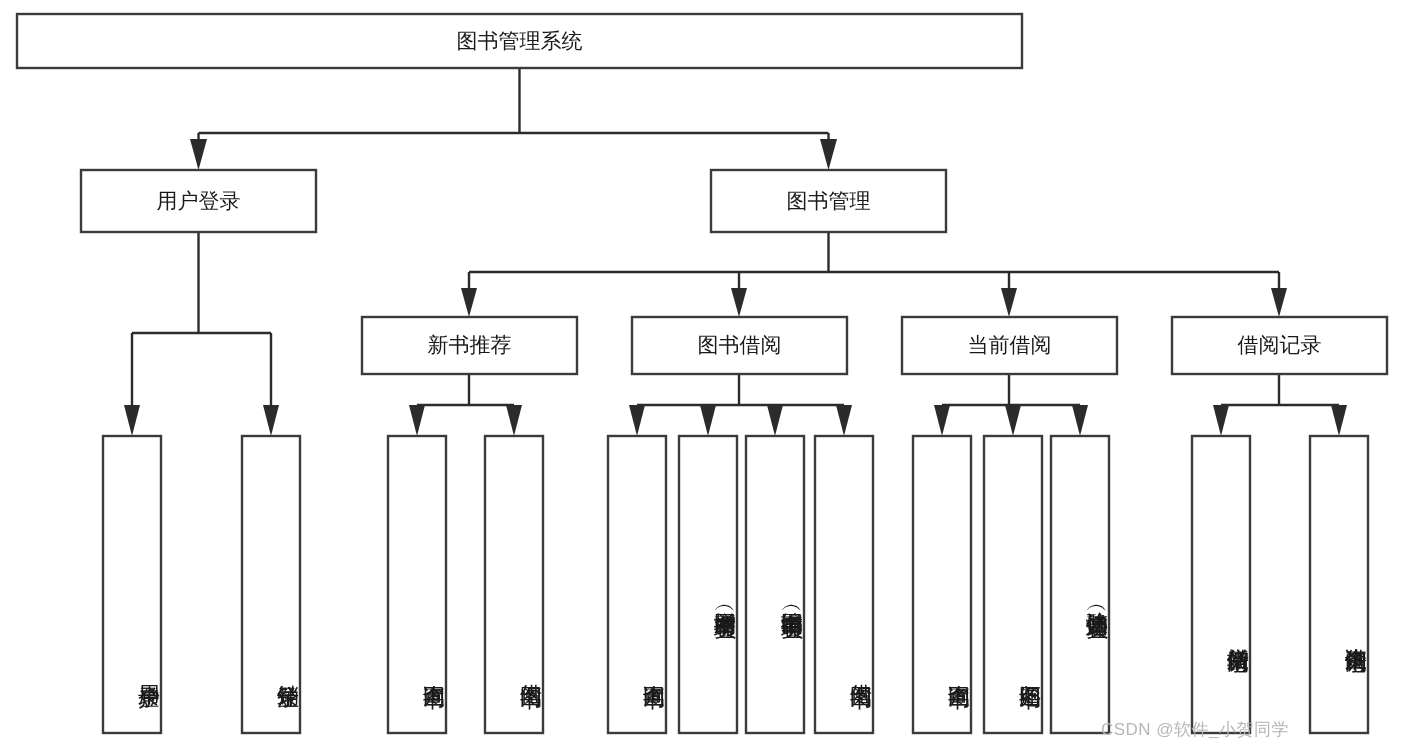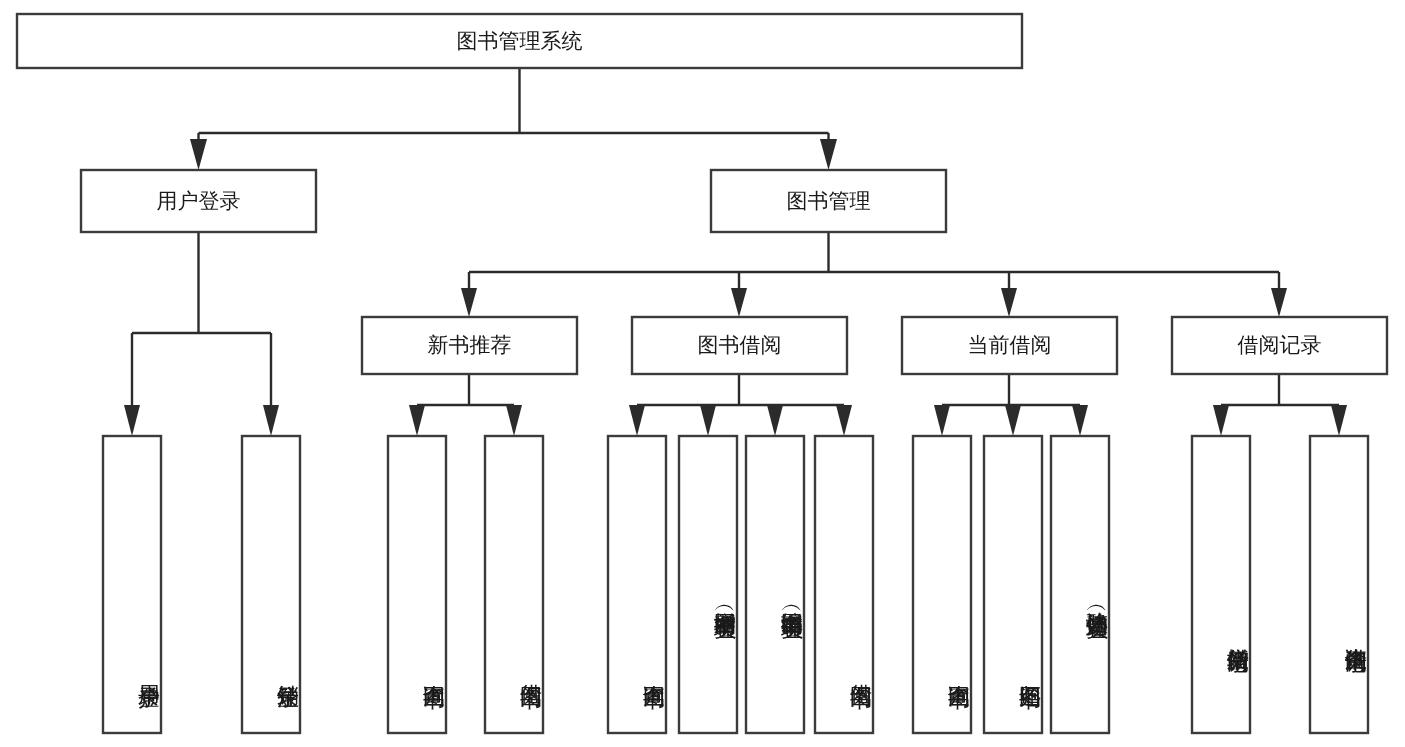--- a/index.html
+++ b/index.html
@@ -201,14 +201,15 @@
   <div class="leaf-label-v" style="left:608px; top:436px; width:58px; height:297px; padding-top:84px;">查询图书</div>
   <div class="leaf-label-v" style="left:679px; top:436px; width:58px; height:297px; padding-top:14px;">新增图书（管理员）</div>
   <div class="leaf-label-v" style="left:746px; top:436px; width:58px; height:297px; padding-top:14px;">编辑图书（管理员）</div>
   <div class="leaf-label-v" style="left:815px; top:436px; width:58px; height:297px; padding-top:84px;">借阅图书</div>
   <div class="leaf-label-v" style="left:913px; top:436px; width:58px; height:297px; padding-top:84px;">查询图书</div>
   <div class="leaf-label-v" style="left:984px; top:436px; width:58px; height:297px; padding-top:84px;">归还图书</div>
   <div class="leaf-label-v" style="left:1051px; top:436px; width:58px; height:297px; padding-top:14px;">确认归还（管理员）</div>
   <div class="leaf-label-v" style="left:1192px; top:436px; width:58px; height:297px; padding-top:48px;">新增借阅记录</div>
   <div class="leaf-label-v" style="left:1310px; top:436px; width:58px; height:297px; padding-top:48px;">查询借阅记录</div>
 
+  <div class="watermark">CSDN @软件_小贺同学</div>
 
 </div>
 
 </body></html>

